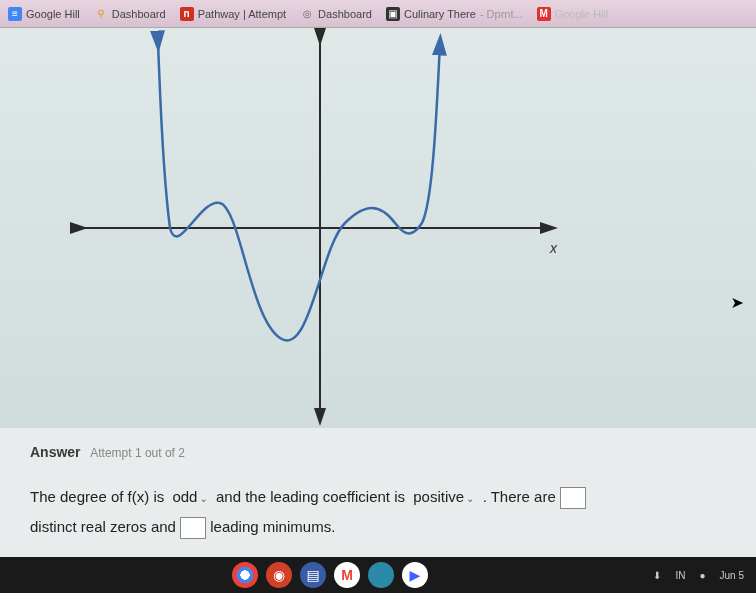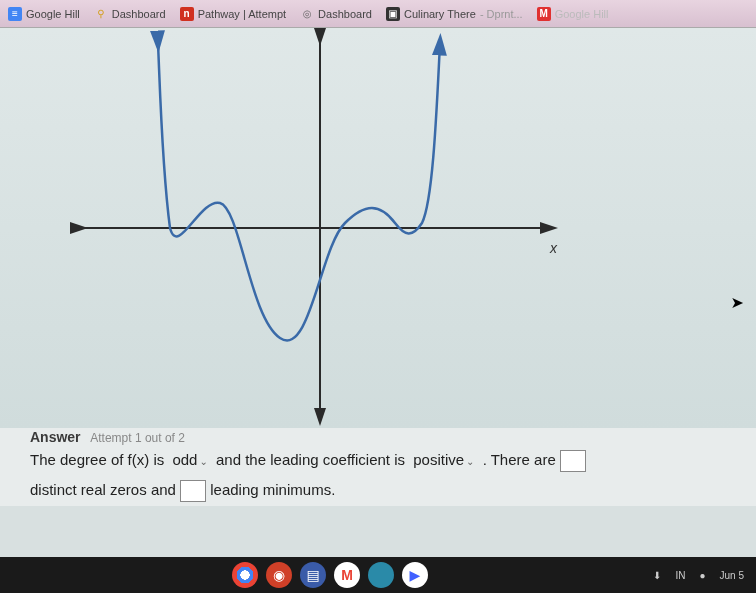--- a/index.html
+++ b/index.html
@@ -43,36 +43,37 @@
       background: linear-gradient(to bottom, #e0e8e8 0%, #d0dcdc 100%);
     }
     .graph-svg {
       position: absolute;
       left: 60px;
       top: 0;
       width: 520px;
       height: 400px;
     }
     .answer-section {
-      padding: 1px 30px;
+      padding: 16px 30px;
       background: #e8ecec;
       font-size: 13px;
       color: #666;
     }
     .answer-label {
       font-weight: bold;
       color: #3a3a3a;
       font-size: 14px;
     }
     .attempt-text {
       color: #888;
       font-size: 12px;
       margin-left: 6px;
     }
     .question-text {
+      margin-top: 22px;
       font-size: 15px;
       color: #222;
       line-height: 2;
     }
     .dropdown-val {
       display: inline-block;
       padding: 0 4px;
     }
     .dropdown-caret {
       font-size: 10px;

